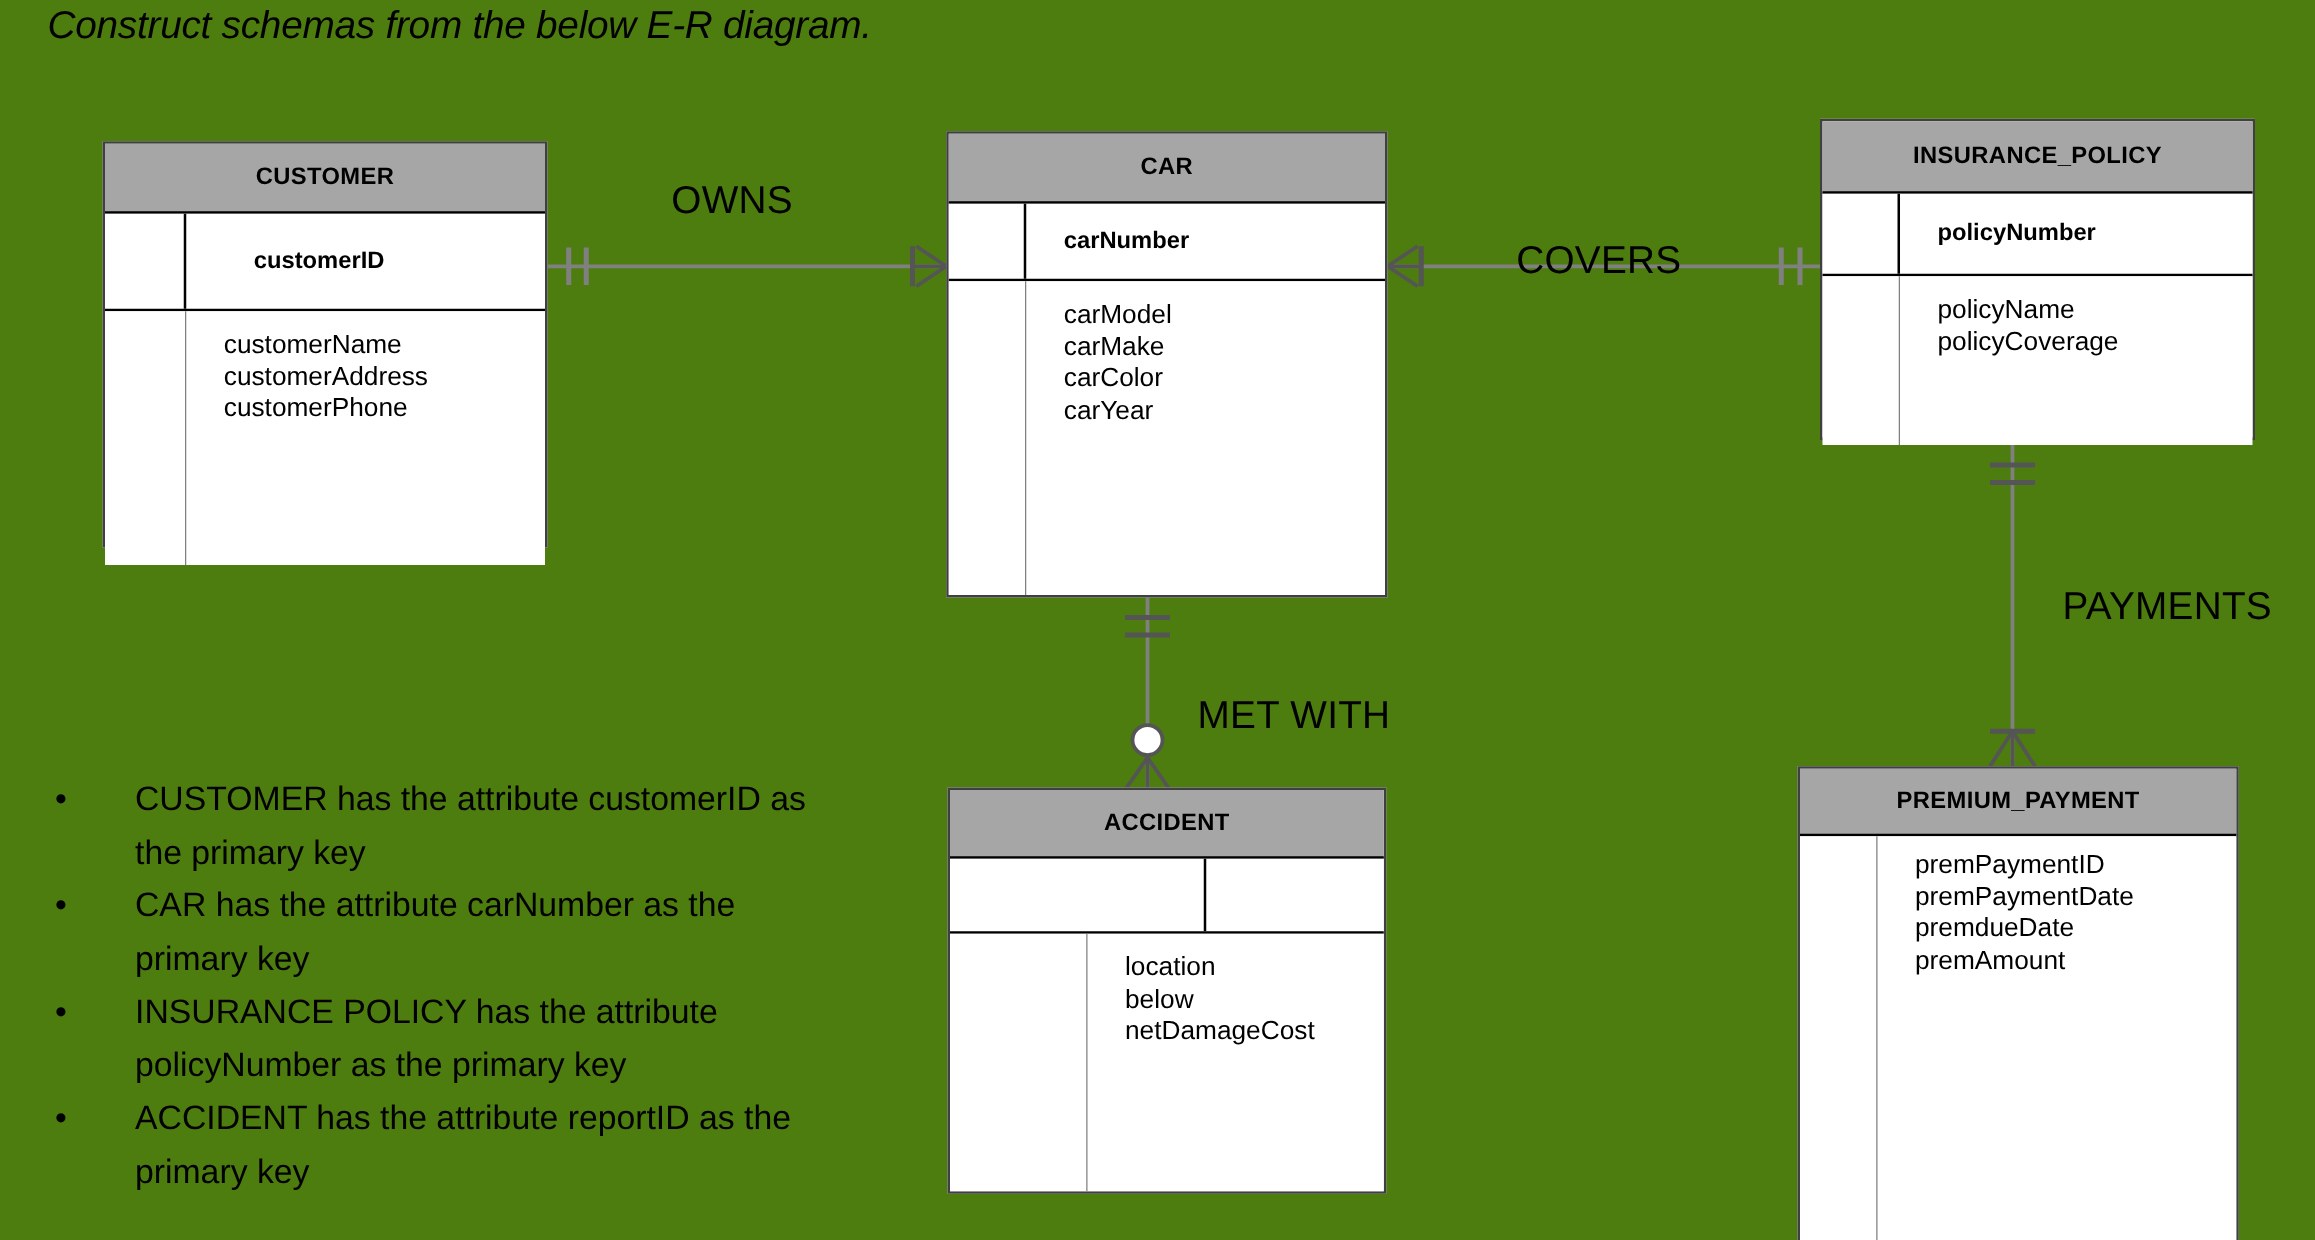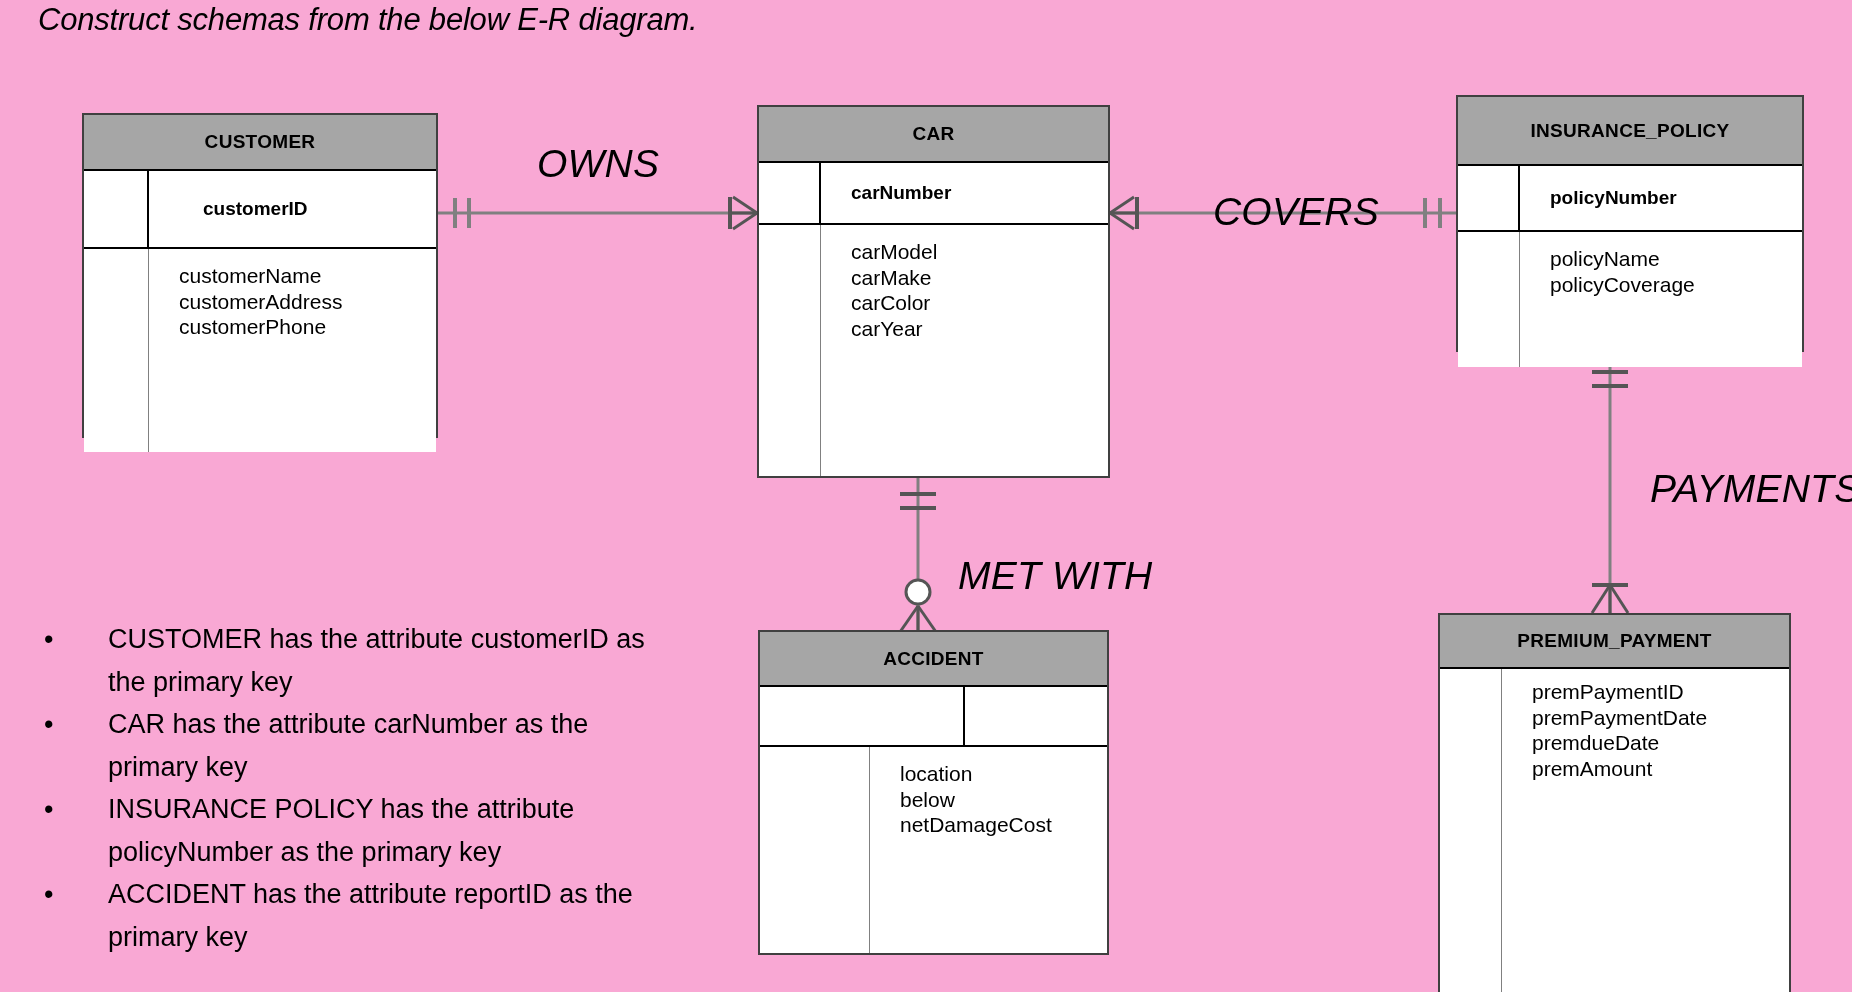--- a/index.html
+++ b/index.html
@@ -4,21 +4,21 @@
 <style>
   html, body {
     margin: 0;
     padding: 0;
     background: #ffffff;
   }
   #page {
     position: relative;
     width: 1852px;
     height: 992px;
-    background: #f9a8d4;
+    background: #4d7c0f;
     overflow: hidden;
     font-family: "Liberation Sans", sans-serif;
   }
 
   
   #title {
     position: absolute;
     left: 38px;
     top: 2px;
     font-family: "Liberation Sans", sans-serif;
@@ -92,25 +92,24 @@
     font-size: 21px;
     line-height: 25.5px;
     color: #000000;
   }
   .attr-list div { white-space: nowrap; }
 
   
   .rel-label {
     position: absolute;
     font-family: "Liberation Sans", sans-serif;
-    font-size: 39px;
+    font-size: 31px;
     color: #000000;
     white-space: nowrap;
     letter-spacing: 0.2px;
-    font-style: italic;
   }
 
   
   #connectors {
     position: absolute;
     left: 0; top: 0;
     width: 1852px;
     height: 992px;
     pointer-events: none;
   }
@@ -236,21 +235,21 @@
       <div class="attr-list">
         <div>carModel</div>
         <div>carMake</div>
         <div>carColor</div>
         <div>carYear</div>
       </div>
     </div>
   </div>
 
   <div class="entity" style="left:1456px; top:95px; width:348px; height:257px;">
-    <div class="entity-header" style="height:69px;">INSURANCE_POLICY</div>
+    <div class="entity-header" style="height:58px;">INSURANCE_POLICY</div>
     <div class="entity-pk-row" style="height:66px;">
       <div class="pk-gutter" style="width:62px;"></div>
       <div class="pk-name">policyNumber</div>
     </div>
     <div class="entity-body" style="height:calc(100% - 118px);">
       <div class="body-gutter" style="width:62px;"></div>
       <div class="attr-list">
         <div>policyName</div>
         <div>policyCoverage</div>
       </div>

